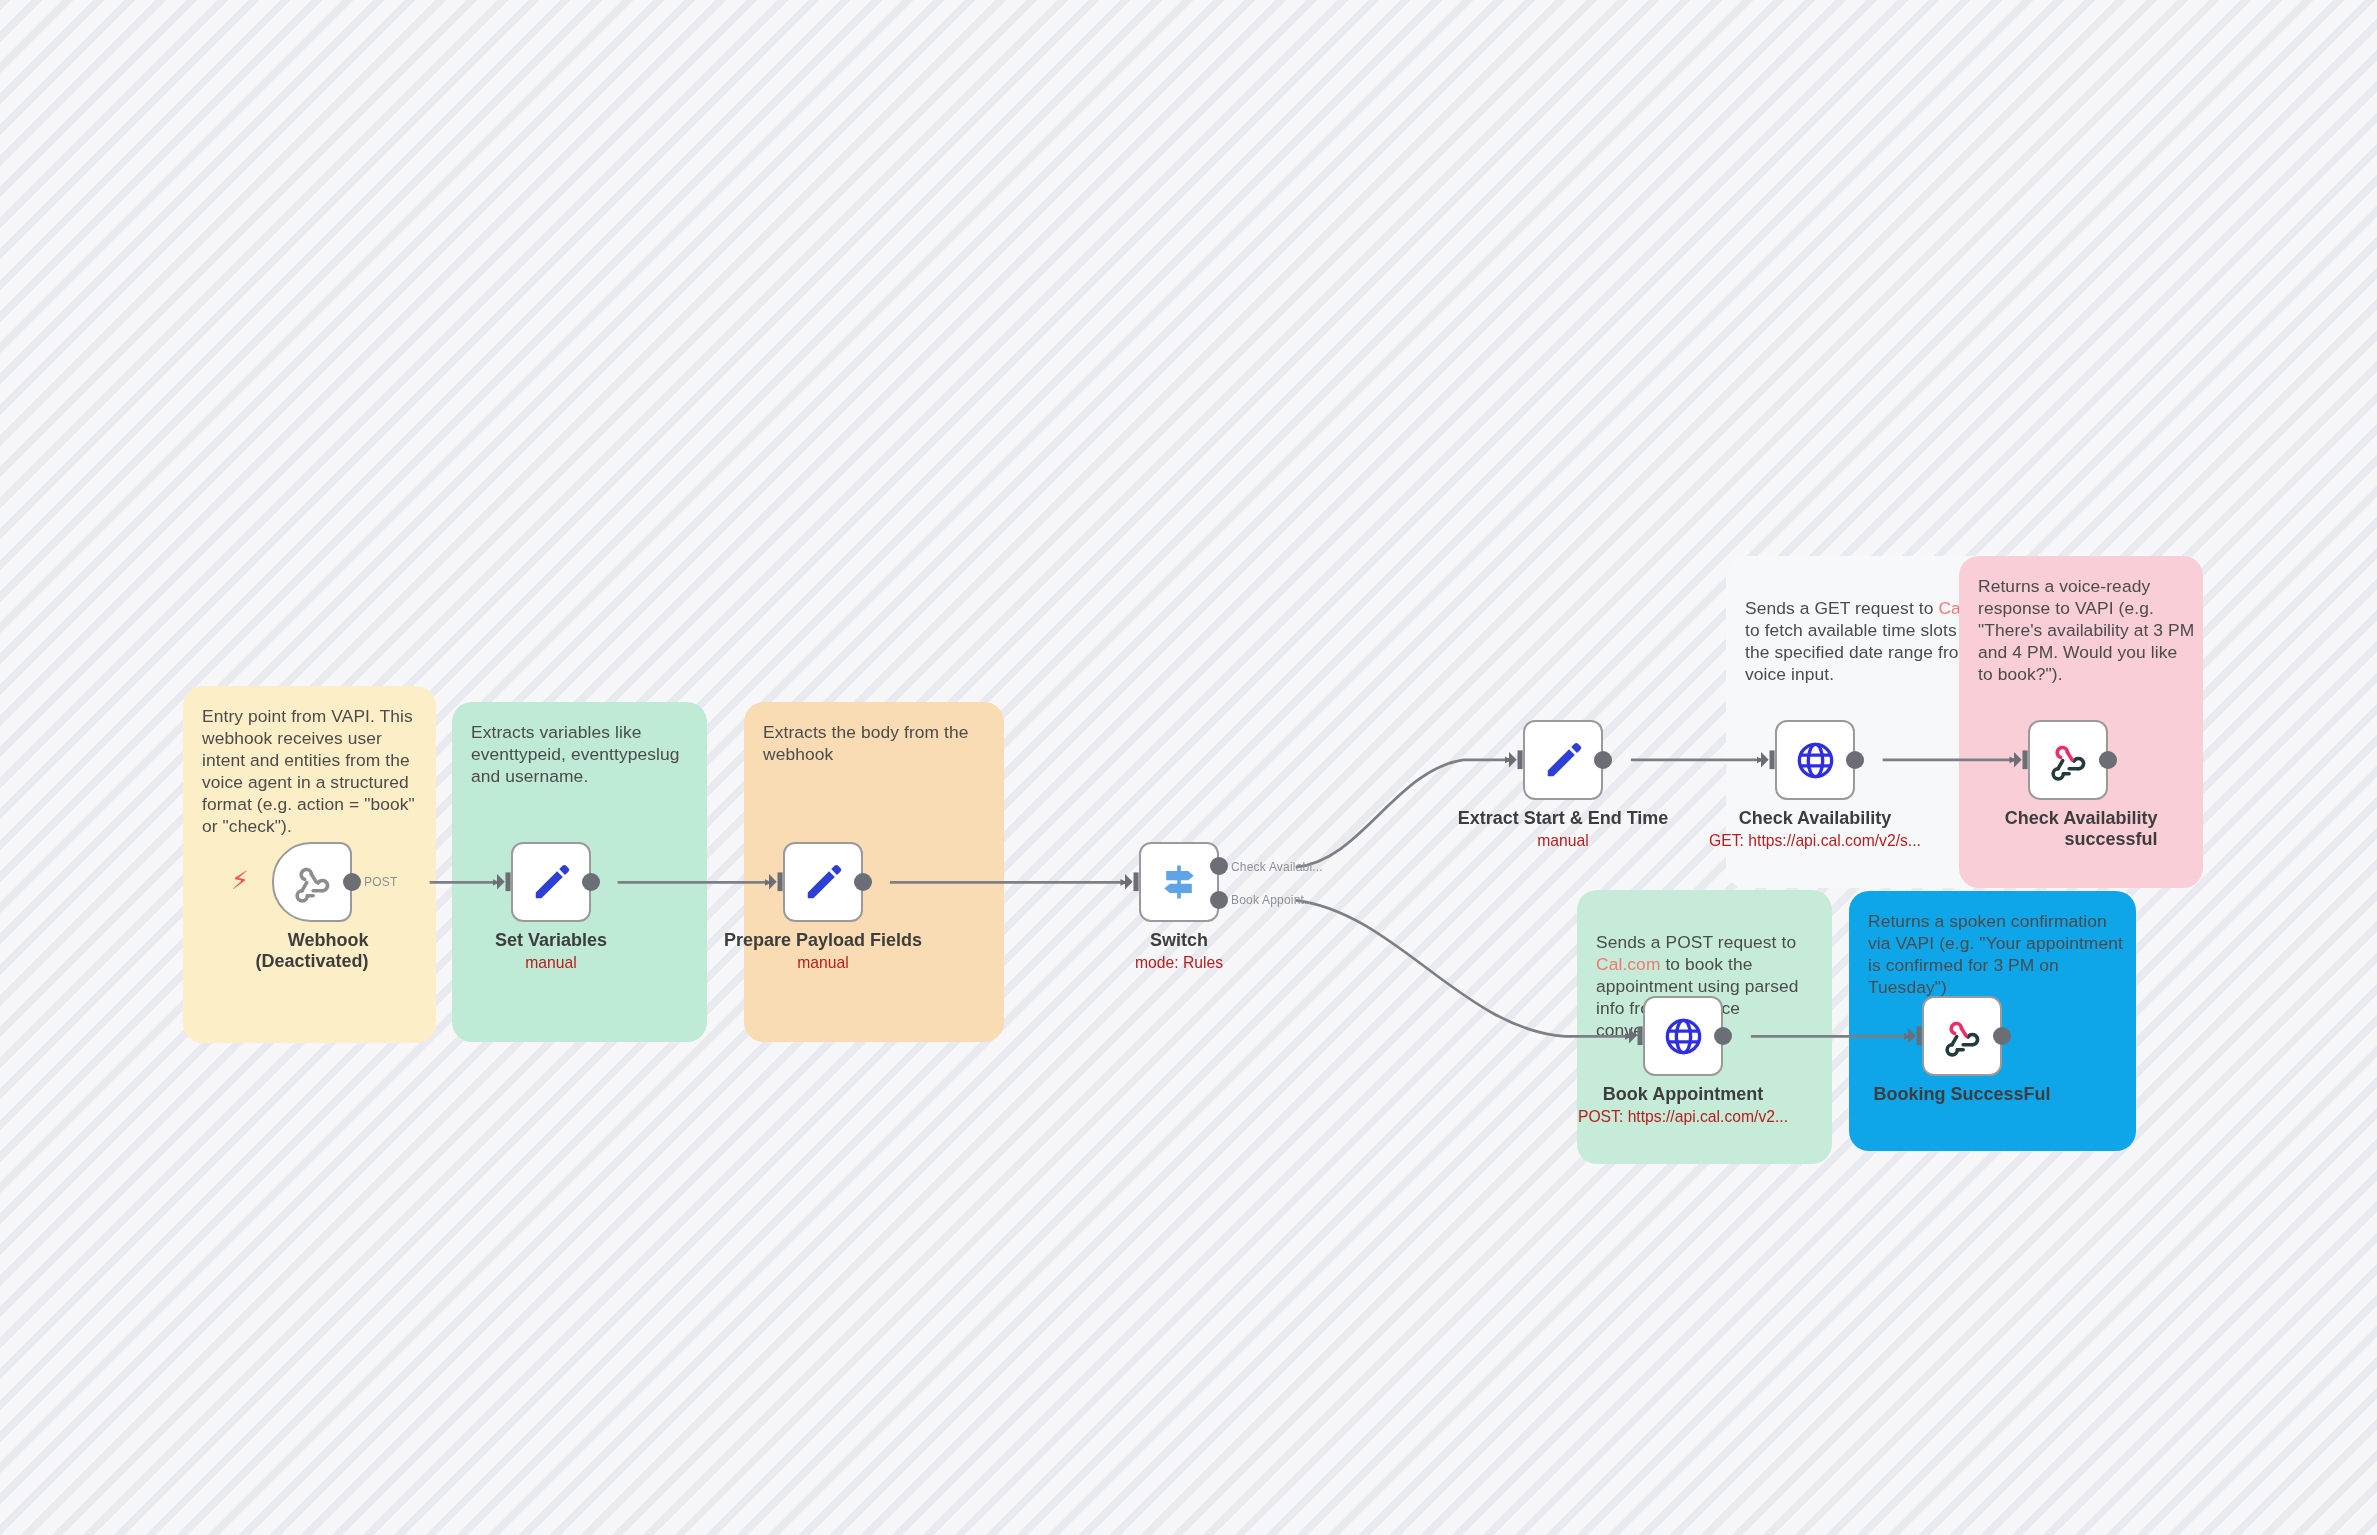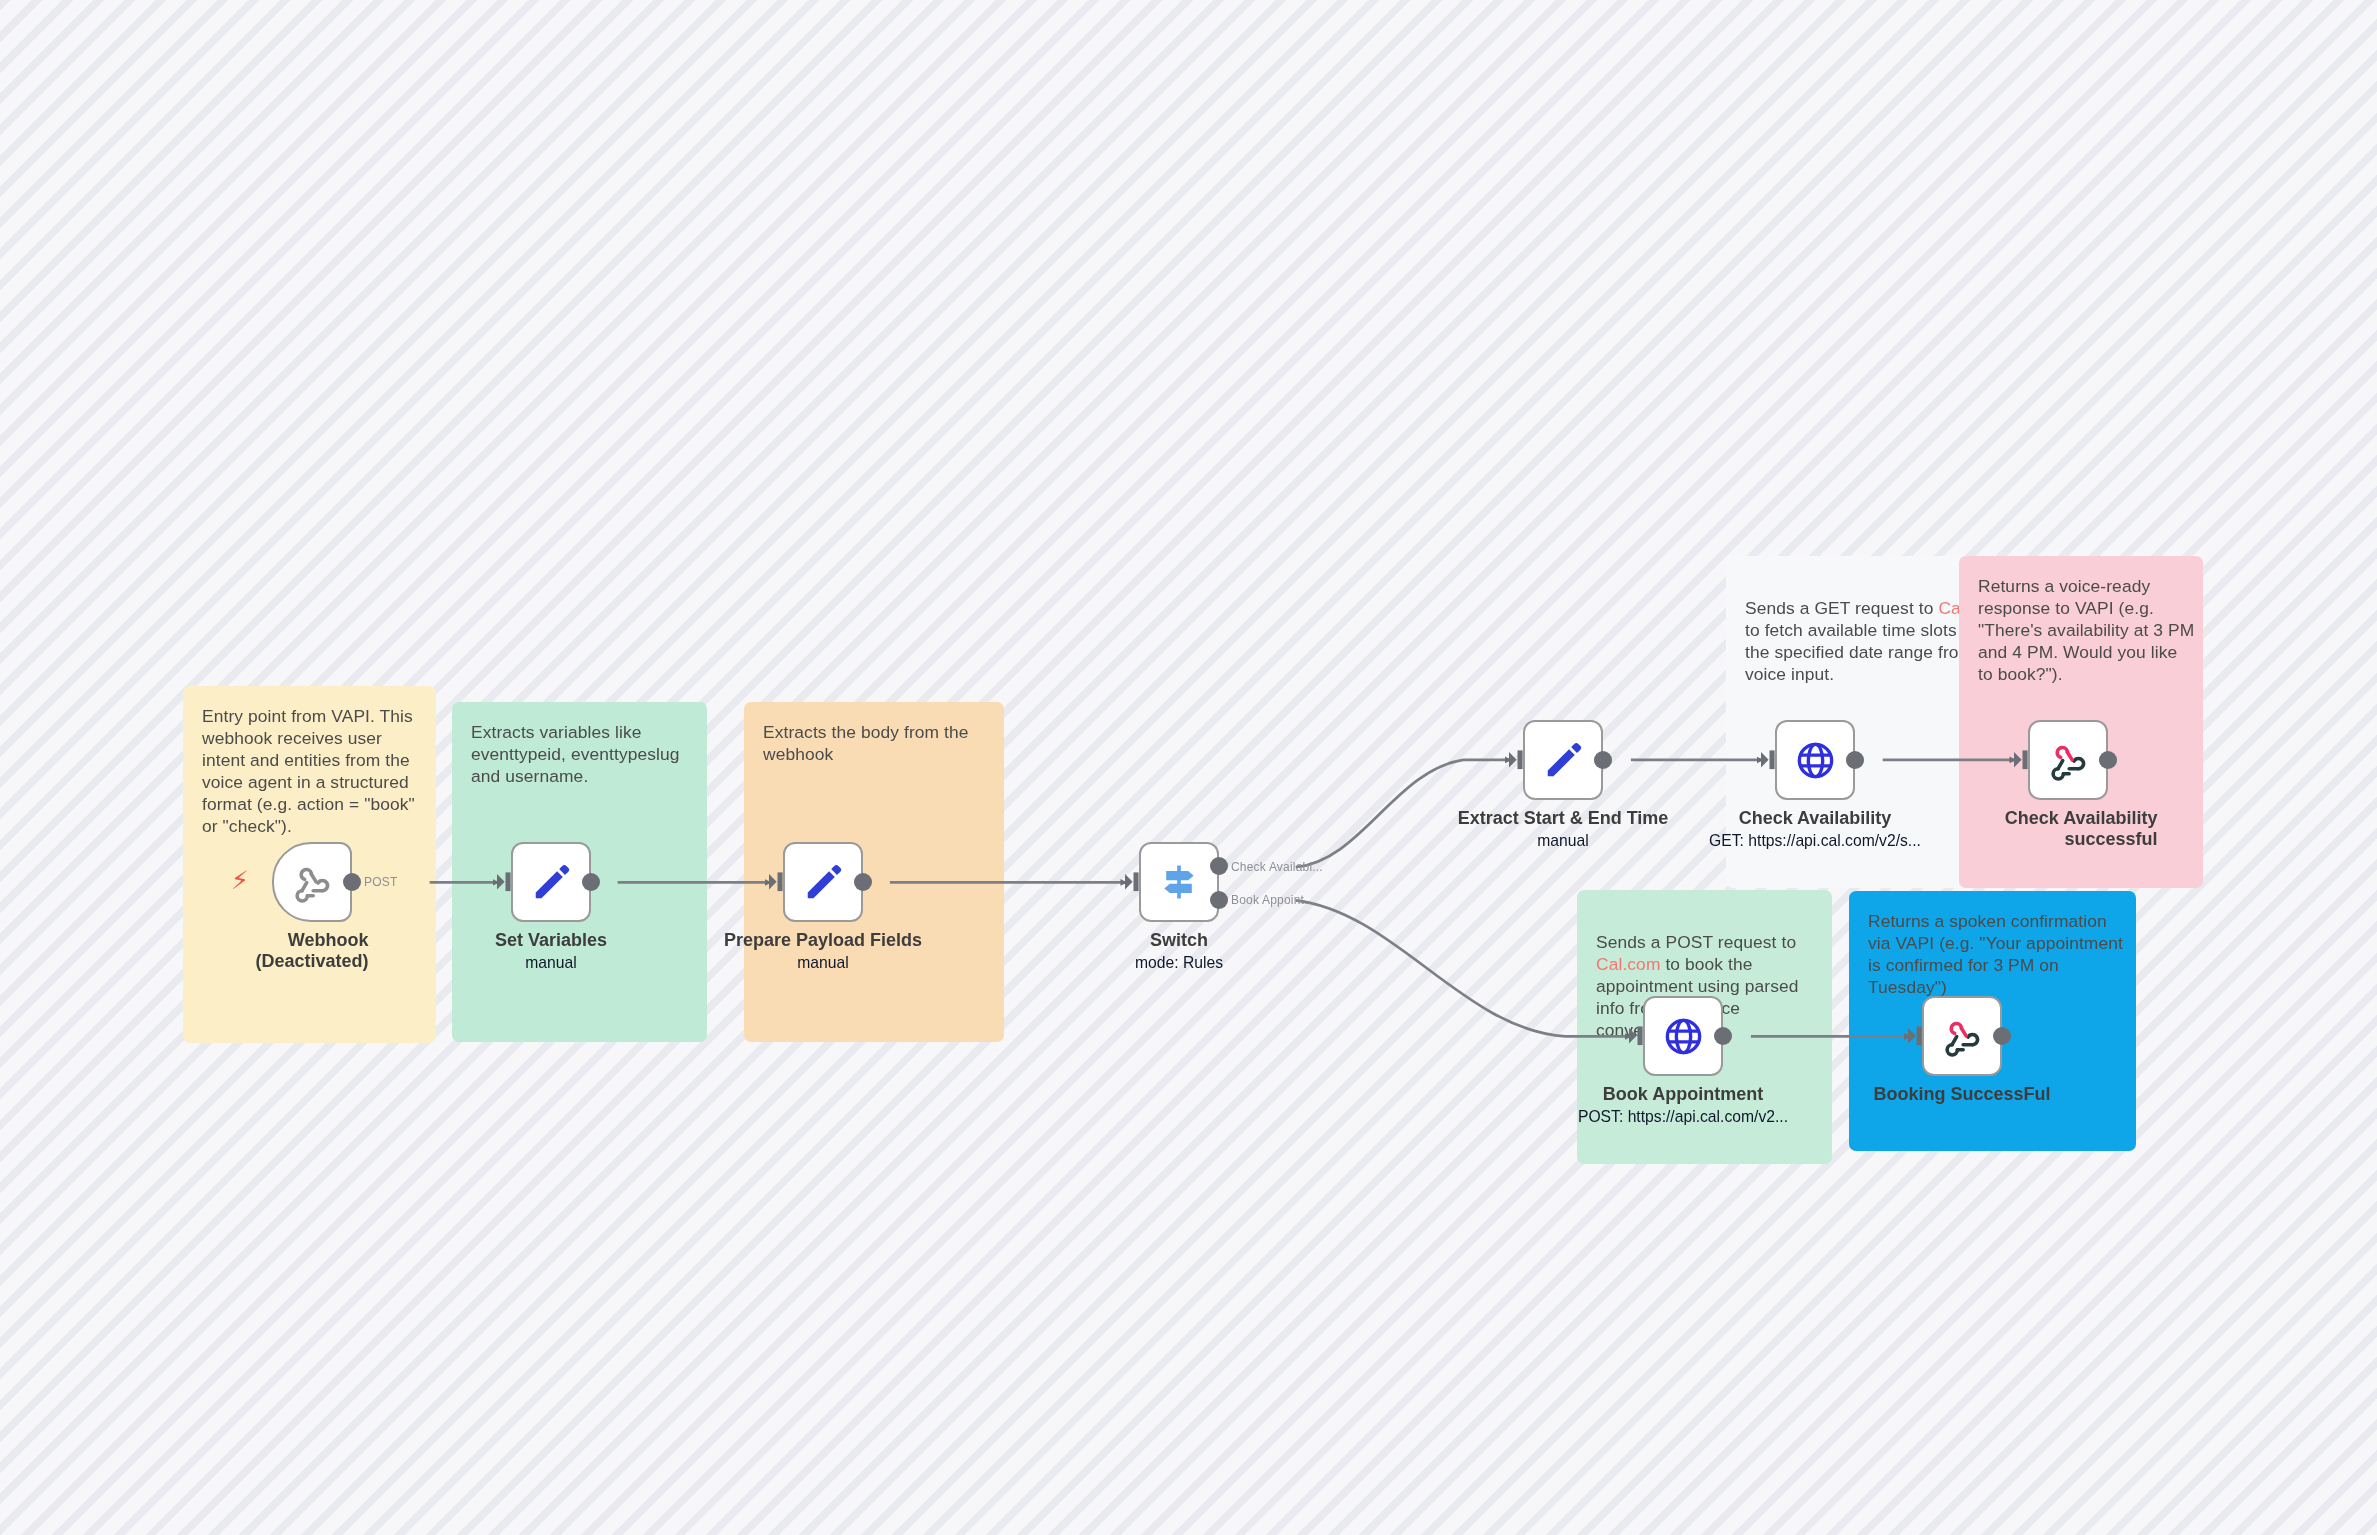--- a/index.html
+++ b/index.html
@@ -9,21 +9,21 @@
     background-color:#f7f7fa;
     background-image:repeating-linear-gradient(135deg,
        rgba(222,224,233,0.55) 0px,
        rgba(222,224,233,0.55) 7.7px,
        rgba(255,255,255,0) 7.7px,
        rgba(255,255,255,0) 22px);
   }
   #canvas{position:absolute;inset:0;}
 
   
-  .sticky{position:absolute;border-radius:7px;box-sizing:border-box;
+  .sticky{position:absolute;border-radius:20px;box-sizing:border-box;
           padding:19px 7px 0 19px;}
   .sticky .note{
      font-size:17.4px;line-height:22px;color:#4b4b4b;
      letter-spacing:0.1px;white-space:pre-line;}
   .hl{color:#f2776f;}
 
   
   #wires{position:absolute;left:0;top:0;width:2377px;height:1536px;
          overflow:visible;pointer-events:none;}
 
@@ -35,21 +35,21 @@
      box-sizing:border-box;}
   .box.trigger{border-radius:39px 12px 12px 39px;}
   .title{
      position:absolute;left:50%;transform:translateX(-50%);
      top:88px;white-space:nowrap;text-align:right;
      font-size:18px;font-weight:700;color:#3d3d3d;line-height:21px;}
   .title.wrap{white-space:normal;width:179px;}
   .sub{
      position:absolute;left:50%;transform:translateX(-50%);
      white-space:nowrap;text-align:center;
-     font-size:15.7px;color:#0f172a;line-height:19px;}
+     font-size:15.7px;color:#b91c1c;line-height:19px;}
 
   
   .dot{position:absolute;width:18px;height:18px;border-radius:50%;
        background:#6c6e75;top:31px;}
   .dot.out{right:-9.4px;}
   .inarrow{position:absolute;top:27px;left:-13.6px;width:15.3px;height:25.5px;}
   .plabel{position:absolute;font-size:12px;color:#8e9096;white-space:nowrap;
           top:33px;letter-spacing:0.2px;}
 
   .bolt{position:absolute;font-size:25.5px;color:#f2544b;line-height:1;}

